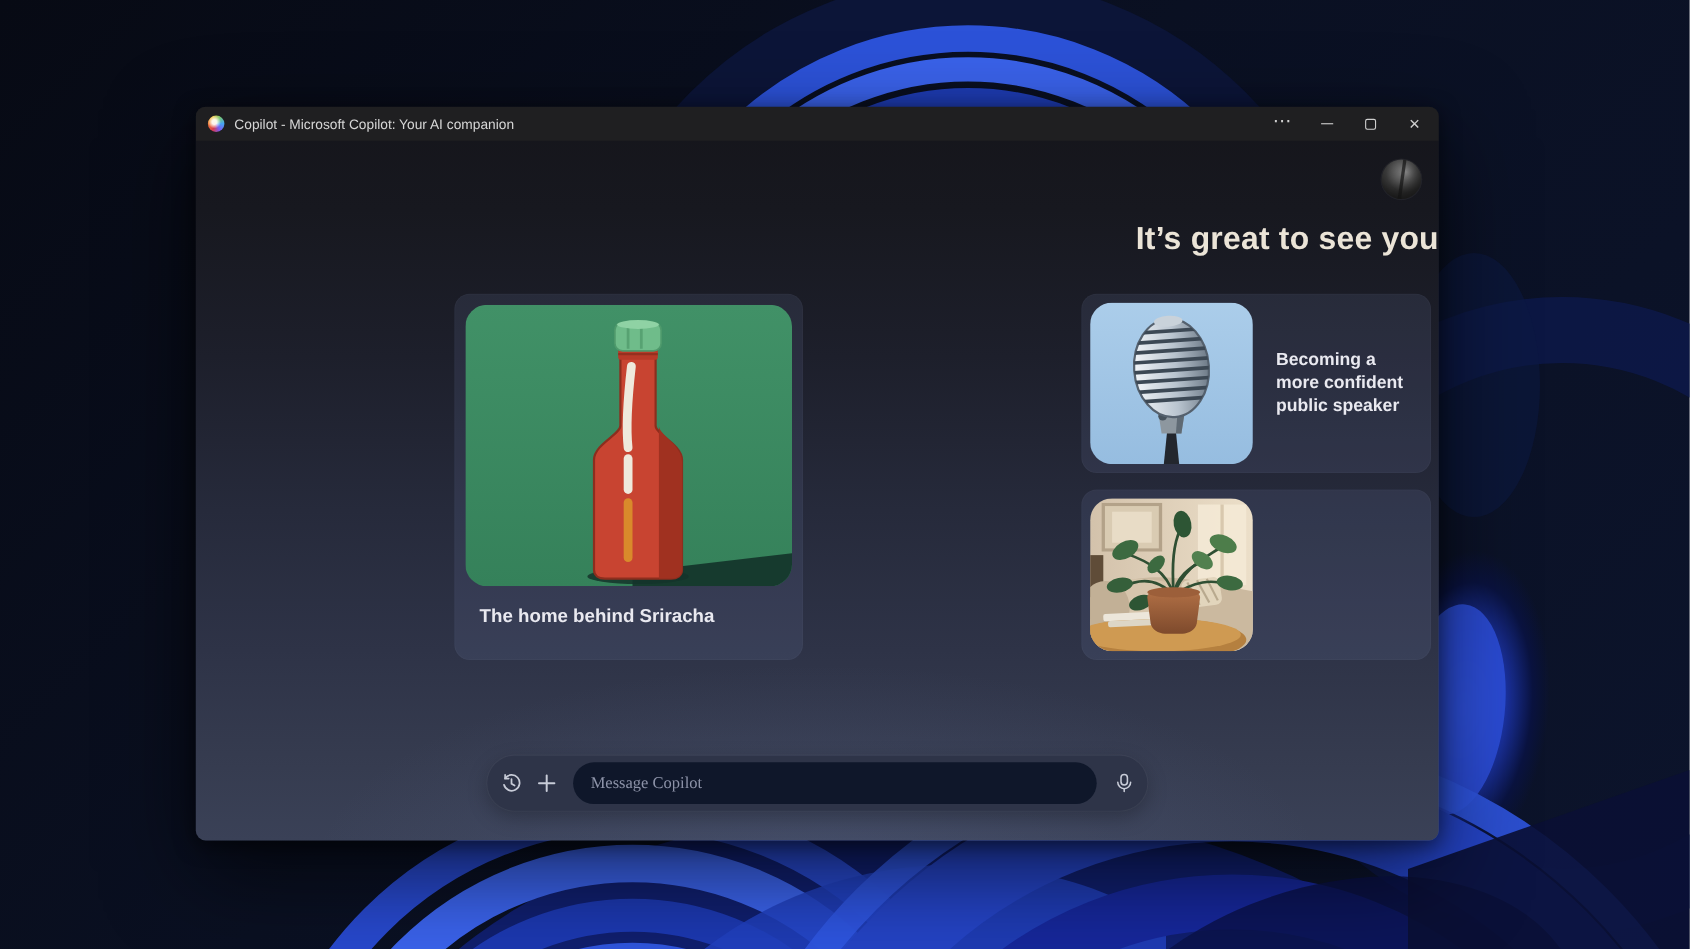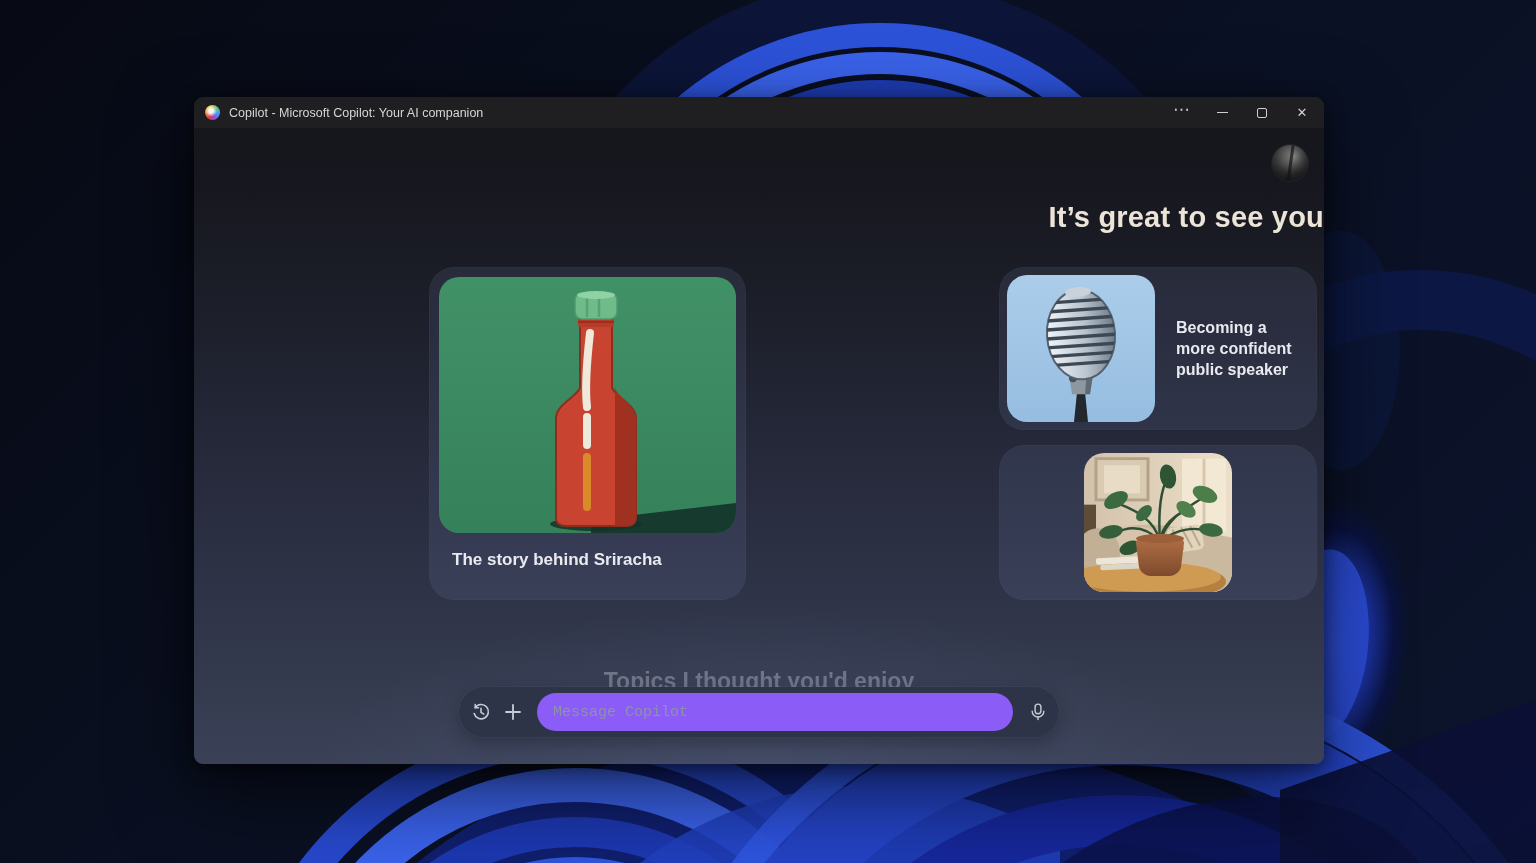--- a/index.html
+++ b/index.html
@@ -6,21 +6,21 @@
   html,body { width:1536px; height:863px; overflow:hidden; }
   body {
     font-family:"Liberation Sans", sans-serif;
     background:linear-gradient(135deg,#070a14 0%,#0a1022 45%,#0c142c 100%);
     position:relative;
   }
   .bloom { position:absolute; inset:0; z-index:0; }
 
   
   .app-window {
-    position:absolute; left:194px; top:97px; width:1130px; height:667px;
+    position:absolute; left:178px; top:97px; width:1130px; height:667px;
     border-radius:9px; z-index:2; overflow:hidden;
     box-shadow:0 28px 80px rgba(0,0,0,.6), 0 4px 18px rgba(0,0,0,.5);
     background:linear-gradient(180deg,#15151b 0%,#17181f 14%,#1d1f2b 34%,#262a3b 55%,#2e3347 74%,#363c50 90%,#3a4157 100%);
   }
   .app-window::after {
     content:""; position:absolute; inset:0; pointer-events:none;
     background:radial-gradient(58% 40% at 50% 104%, rgba(108,124,170,.22), rgba(0,0,0,0) 70%);
   }
   .titlebar {
     position:absolute; left:0; top:0; right:0; height:31px; background:#1f1f21;
@@ -51,23 +51,22 @@
   .avatar::after{content:"";position:absolute;left:17px;top:-4px;width:3px;height:46px;background:rgba(20,20,20,.7);transform:rotate(8deg);}
 
   .greeting {
     position:absolute; left:0; right:0; top:104px; text-align:right; z-index:4;
     color:#ebe4d7; font-size:29px; font-weight:600; letter-spacing:.2px;
   }
 
   
   .cards { position:absolute; left:235px; top:170px; z-index:4; }
   .card {
-    position:absolute; background:rgba(128,142,196,.135); border-radius:25px;
+    position:absolute; background:rgba(128,142,196,.135); border-radius:14px;
     box-shadow:inset 0 0 0 1px rgba(255,255,255,.025);
-    justify-content:center;
   }
   .card-big { left:0; top:0; width:317px; height:333px; padding:10px; }
   .card-big .card-img { width:100%; height:256px; border-radius:20px; overflow:hidden; }
   .card-big .card-caption { padding:17px 13px 0 13px; color:#e9e9f0; font-size:17px; font-weight:700; }
   .card-small { left:570px; width:318px; display:flex; align-items:center; padding:8px; }
   .card-mic   { top:0;    height:163px; }
   .card-plant { top:178px; height:155px; }
   .card-small .card-img { width:148px; height:100%; border-radius:20px; overflow:hidden; flex:0 0 auto; }
   .card-small .card-caption { padding:0 14px 0 21px; color:#e9e9f0; font-size:16px; font-weight:700; line-height:21px; }
   .card-img svg { display:block; width:100%; height:100%; }
@@ -82,22 +81,22 @@
   .composer {
     position:absolute; left:265px; top:590px; width:600px; height:50px; z-index:5;
     background:#2e3448; border-radius:25px; box-shadow:0 0 0 1px rgba(255,255,255,.035), 0 6px 18px rgba(0,0,0,.25);
   }
   .composer .icon-btn { position:absolute; top:15px; width:20px; height:20px; cursor:default; }
   .icon-history { left:12px; }
   .icon-add { left:44px; }
   .icon-mic { left:569px; }
   .msg-field {
     position:absolute; left:78px; top:6px; width:476px; height:38px;
-    background:#8b5cf6; border:none; outline:none; border-radius:19px;
-    color:#e6e8f0; font-size:15px; padding:0 16px; font-family:Liberation Mono, monospace;
+    background:#0f172a; border:none; outline:none; border-radius:19px;
+    color:#e6e8f0; font-size:15px; padding:0 16px; font-family:Liberation Serif, serif;
   }
   .msg-field::placeholder { color:#8d93a8; opacity:1; }
 </style>
 </head>
 <body>
 
 <svg class="bloom" width="1536" height="863" viewBox="0 0 1536 863">
   <defs>
     <radialGradient id="rg1" cx="50%" cy="50%" r="50%">
       <stop offset="0%" stop-color="#3f63e8"></stop>
@@ -180,21 +179,21 @@
           <rect x="136" y="16" width="42" height="26" rx="7" fill="#6fbc8a" stroke="#4f9a6c" stroke-width="1.5"></rect>
           <line x1="148" y1="18" x2="148" y2="40" stroke="#57a272" stroke-width="2.5"></line>
           <line x1="160" y1="18" x2="160" y2="40" stroke="#57a272" stroke-width="2.5"></line>
           <ellipse cx="157" cy="18" rx="19" ry="4" fill="#8fd2a4"></ellipse>
 
           <path d="M151,56 C148,82 146,112 148,130" fill="none" stroke="#efe9dc" stroke-width="8" stroke-linecap="round"></path>
           <path d="M148,140 C148,152 148,160 148,168" fill="none" stroke="#efe9dc" stroke-width="8" stroke-linecap="round"></path>
           <path d="M148,180 L148,230" fill="none" stroke="#d98a2b" stroke-width="8" stroke-linecap="round"></path>
         </svg>
       </div>
-      <div class="card-caption">The story behind Sriracha</div>
+      <div class="card-caption">The home behind Sriracha</div>
     </div>
 
     <div class="card card-small card-mic">
       <div class="card-img">
         <svg viewBox="0 0 148 148" preserveAspectRatio="none">
           <defs>
             <linearGradient id="bgr" x1="0" y1="0" x2="0" y2="1">
               <stop offset="0%" stop-color="#abcdea"></stop>
                 <stop offset="100%" stop-color="#96bde0"></stop>
             </linearGradient>
@@ -287,21 +286,20 @@
             <ellipse cx="60" cy="64" rx="10" ry="6" fill="#3c6a40" transform="rotate(-50 60 64)"></ellipse>
           </g>
 
           <path d="M52,96 C52,92 56,90 60,90 L92,90 C96,90 100,92 100,96 L97,121 C96,127 90,131 84,131 L68,131 C62,131 56,127 55,121 Z" fill="url(#potg)"></path>
           <ellipse cx="76" cy="91" rx="24" ry="5" fill="#9c5f3a"></ellipse>
         </svg>
       </div>
     </div>
   </div>
 
-  <div class="topics">Topics I thought you'd enjoy</div>
 
   <div class="composer">
     <div class="icon-btn icon-history">
       <svg width="20" height="20" viewBox="0 0 20 20" fill="none" stroke="#c8ccd8" stroke-width="1.6" stroke-linecap="round">
         <path d="M4.2,5.6 A7.2,7.2 0 1 1 3.2,11.5"></path>
         <path d="M4.2,2.4 L4.2,5.8 L7.5,5.8" stroke-width="1.5"></path>
         <path d="M10,6.4 L10,10.4 L12.8,12.1"></path>
       </svg>
     </div>
     <div class="icon-btn icon-add">

